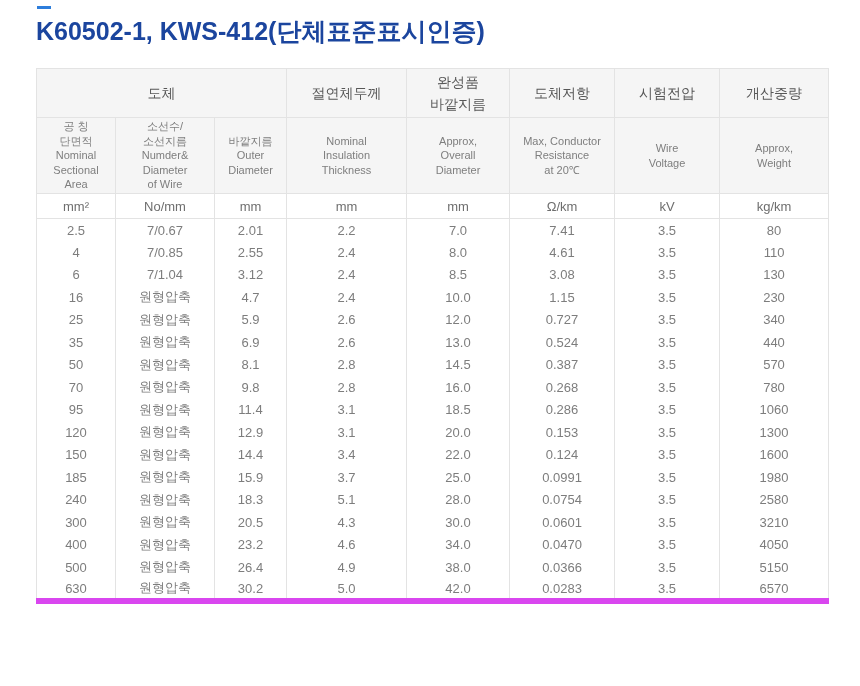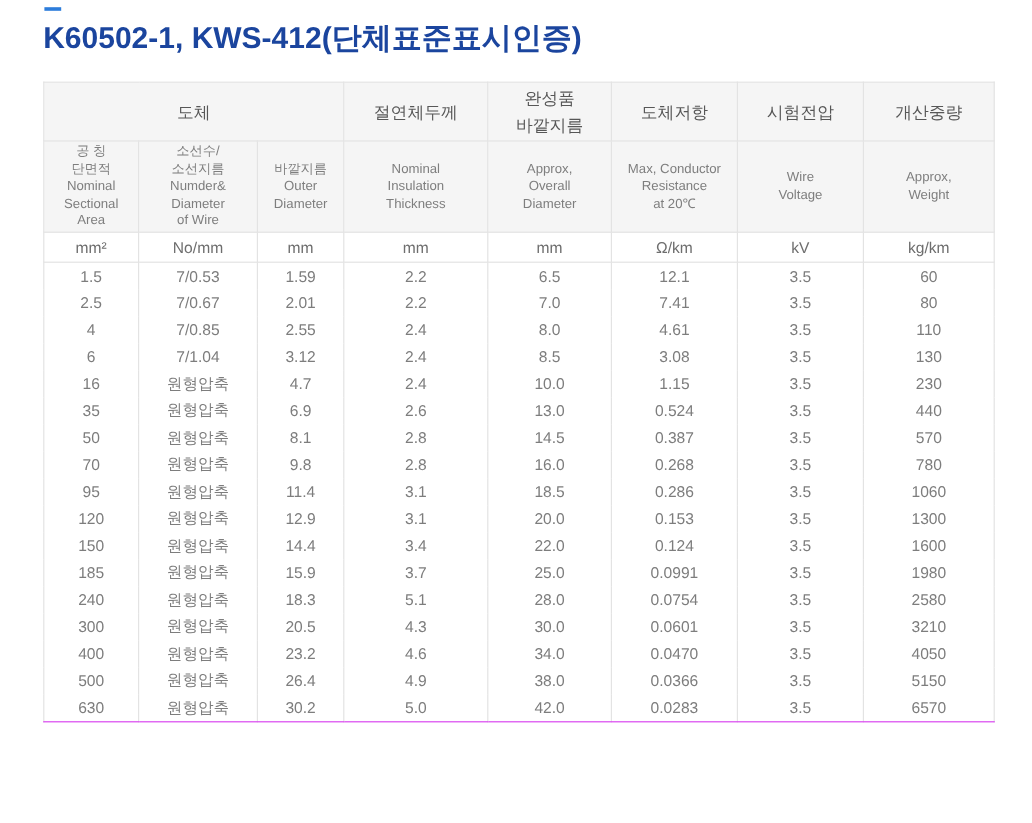--- a/index.html
+++ b/index.html
@@ -58,21 +58,21 @@
   .spec-table tbody td {
     border-top: none;
     border-bottom: none;
     height: 22.5px;
     padding: 0;
     text-align: center;
     vertical-align: middle;
     font-size: 13px;
     color: #7d7d7d;
   }
-  .spec-table tbody tr:last-child td { border-bottom: 1px solid #d946ef; margin-left: 12px; }
+  .spec-table tbody tr:last-child td { border-bottom: 6px solid #d946ef; margin-left: 12px; }
 </style>
 </head>
 <body>
 
 <div class="page">
   <div class="title-dash"></div>
   <h1 class="page-title">K60502-1, KWS-412(단체표준표시인증)</h1>
 
   <table class="spec-table">
     <colgroup>
@@ -129,30 +129,20 @@
         <th>mm</th>
         <th>mm</th>
         <th>mm</th>
         <th>Ω/km</th>
         <th>kV</th>
         <th>kg/km</th>
       </tr>
     </thead>
     <tbody>
         <tr>
-          <td>1.5</td>
-          <td>7/0.53</td>
-          <td>1.59</td>
-          <td>2.2</td>
-          <td>6.5</td>
-          <td>12.1</td>
-          <td>3.5</td>
-          <td>60</td>
-        </tr>
-        <tr>
           <td>2.5</td>
           <td>7/0.67</td>
           <td>2.01</td>
           <td>2.2</td>
           <td>7.0</td>
           <td>7.41</td>
           <td>3.5</td>
           <td>80</td>
         </tr>
         <tr>
@@ -179,20 +169,30 @@
           <td>16</td>
           <td>원형압축</td>
           <td>4.7</td>
           <td>2.4</td>
           <td>10.0</td>
           <td>1.15</td>
           <td>3.5</td>
           <td>230</td>
         </tr>
         <tr>
+          <td>25</td>
+          <td>원형압축</td>
+          <td>5.9</td>
+          <td>2.6</td>
+          <td>12.0</td>
+          <td>0.727</td>
+          <td>3.5</td>
+          <td>340</td>
+        </tr>
+        <tr>
           <td>35</td>
           <td>원형압축</td>
           <td>6.9</td>
           <td>2.6</td>
           <td>13.0</td>
           <td>0.524</td>
           <td>3.5</td>
           <td>440</td>
         </tr>
         <tr>

